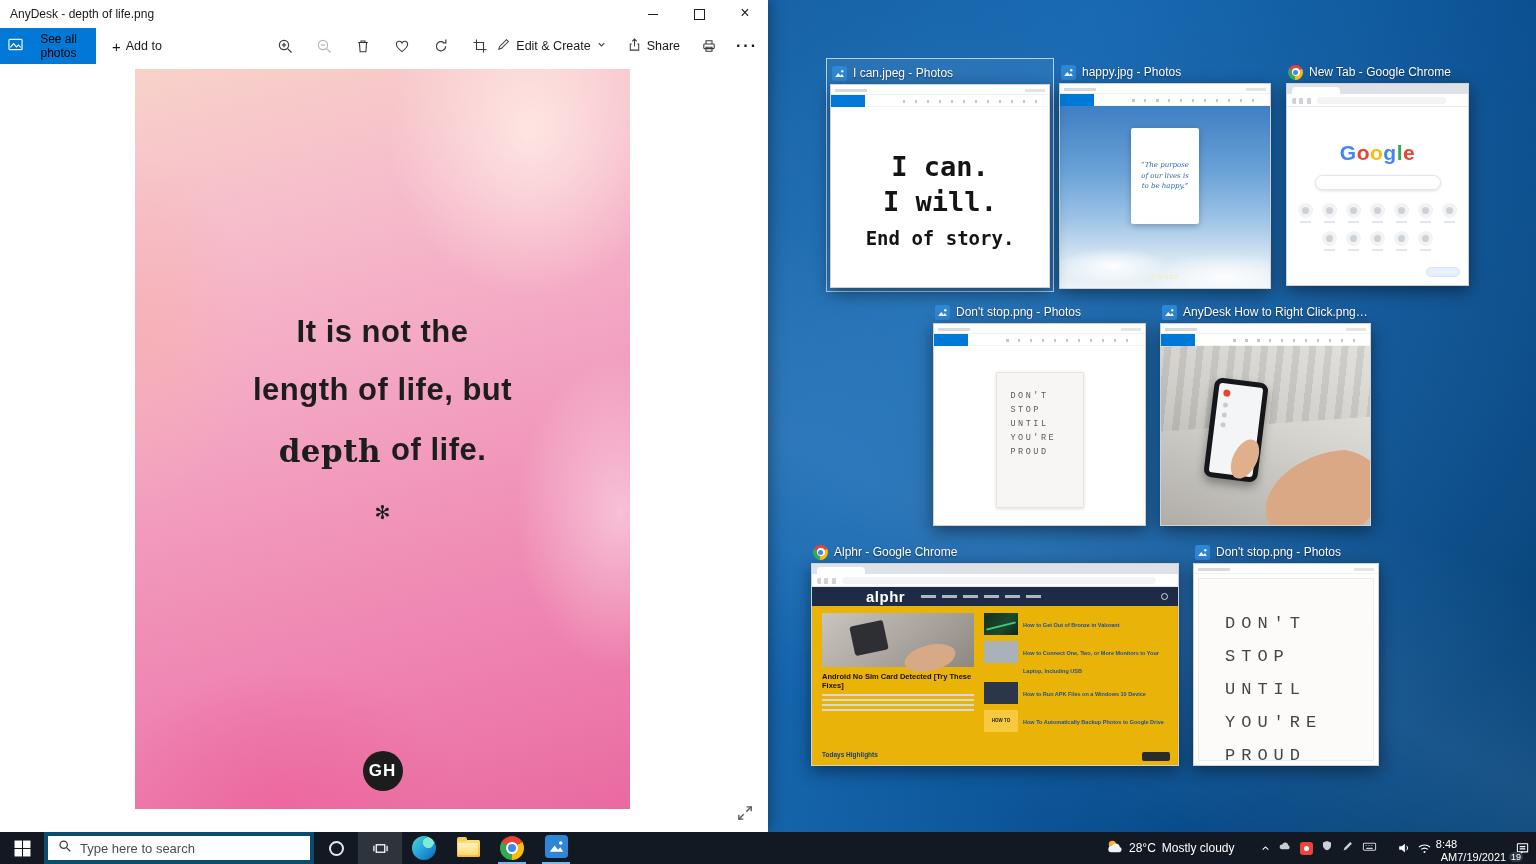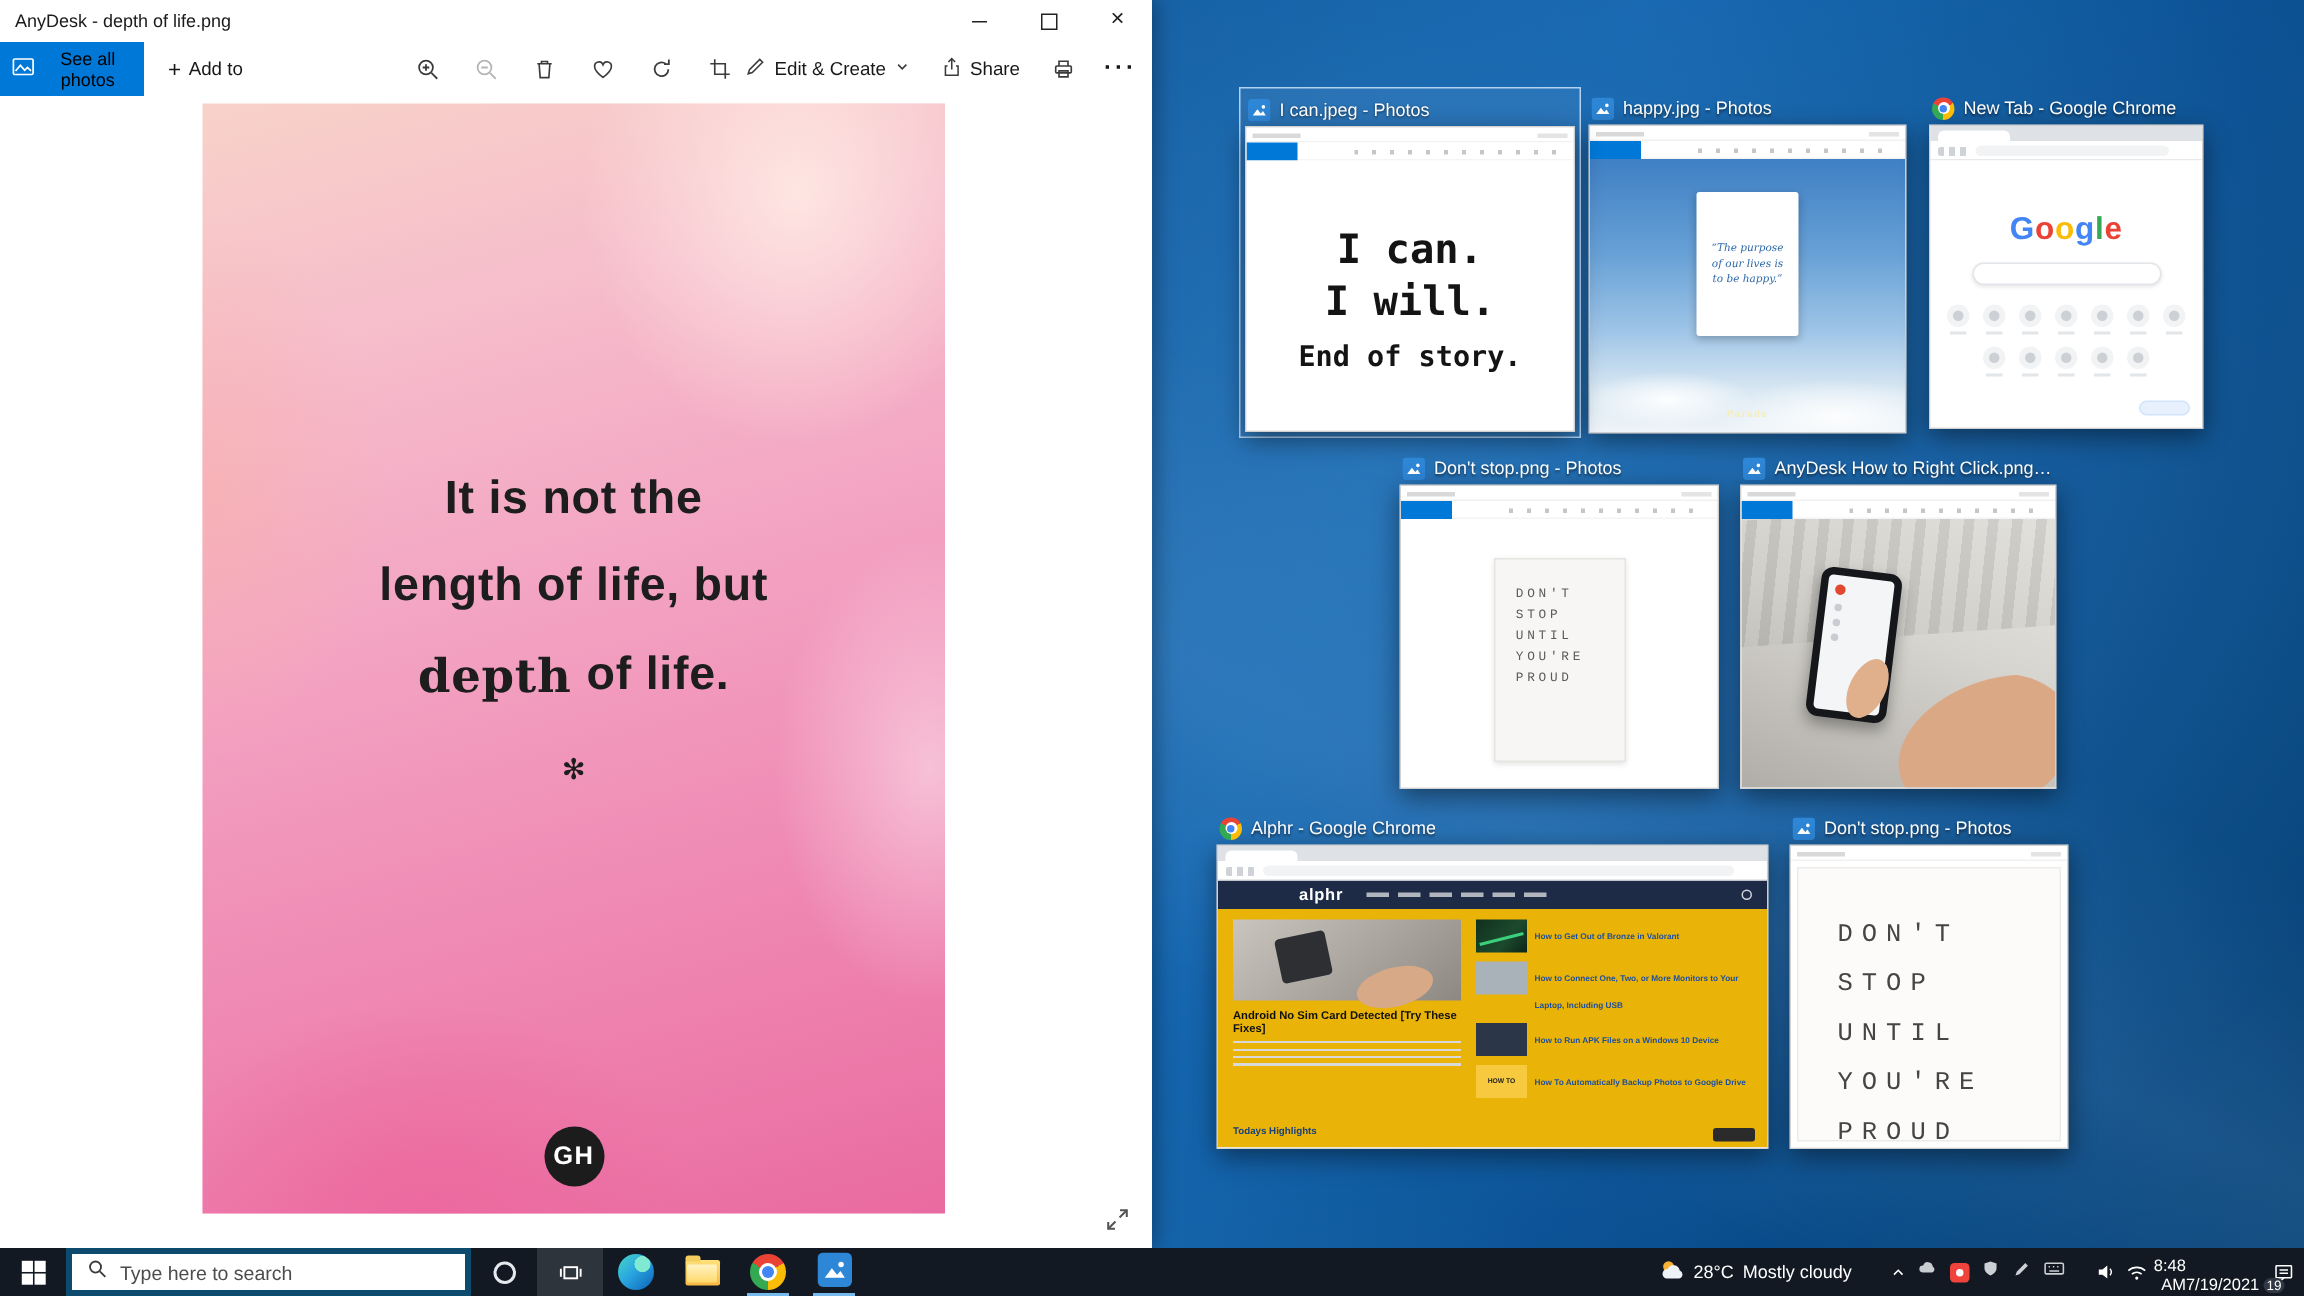--- a/index.html
+++ b/index.html
@@ -125,21 +125,21 @@
     background:repeating-linear-gradient(100deg, rgba(84,84,82,.35) 0 7px, rgba(168,166,160,.25) 7px 16px);}
   .pv5 .phone{position:absolute;left:48px;top:34px;width:54px;height:100px;background:#15171b;border-radius:8px;transform:rotate(7deg);box-shadow:0 5px 10px rgba(0,0,0,.35);}
   .pv5 .phone::before{content:"";position:absolute;inset:5px;background:#f4f5f7;border-radius:3px;}
   .pv5 .phone::after{content:"";position:absolute;left:10px;top:11px;width:7px;height:7px;border-radius:50%;background:#e2482f;box-shadow:0 12px 0 -1px #c9ccd2,0 22px 0 -1px #c9ccd2,0 32px 0 -1px #c9ccd2;}
   .pv5 .hand{position:absolute;right:-14px;bottom:-18px;width:130px;height:92px;border-radius:50%;background:radial-gradient(ellipse at 60% 55%, #dba886 0 62%, transparent 63%);transform:rotate(-18deg);}
   .pv5 .thumb{position:absolute;left:72px;top:92px;width:24px;height:42px;border-radius:50%;background:#e0b08d;transform:rotate(26deg);}
 
   
   .pv6{display:flex;flex-direction:column;}
   .alphr-head{height:19px;background:#1d2b47;display:flex;align-items:center;padding:0 10px;gap:6px;flex:0 0 auto;}
-  .alphr-logo{color:#fff;font-weight:700;font-size:11px;letter-spacing:.5px;margin-left:44px;}
+  .alphr-logo{color:#fff;font-weight:700;font-size:15px;letter-spacing:.5px;margin-left:44px;}
   .alphr-nav{display:flex;gap:6px;margin-left:10px;}
   .alphr-nav i{display:block;width:15px;height:2.5px;background:rgba(255,255,255,.65);}
   .alphr-search{margin-left:auto;width:7px;height:7px;border:1.2px solid rgba(255,255,255,.8);border-radius:50%;}
   .alphr-body{flex:1;display:flex;padding:7px 10px;gap:10px;background:#eab308;position:relative;}
   .al-left{width:152px;display:flex;flex-direction:column;}
   .al-img{height:54px;background:linear-gradient(140deg,#c9c4be 0%,#a9a49e 55%,#8d8882 100%);position:relative;}
   .al-img::before{content:"";position:absolute;left:30px;top:10px;width:34px;height:30px;background:#2d2f33;border-radius:3px;transform:rotate(-12deg);}
   .al-img::after{content:"";position:absolute;right:18px;bottom:-4px;width:52px;height:26px;border-radius:50%;background:#d8a987;transform:rotate(-14deg);}
   .al-hl{margin-top:5px;font-size:7.5px;font-weight:700;line-height:9px;color:#101010;}
   .al-para{margin-top:4px;height:18px;background:repeating-linear-gradient(180deg,#d8d8d8 0 1.5px,transparent 1.5px 5px);}

